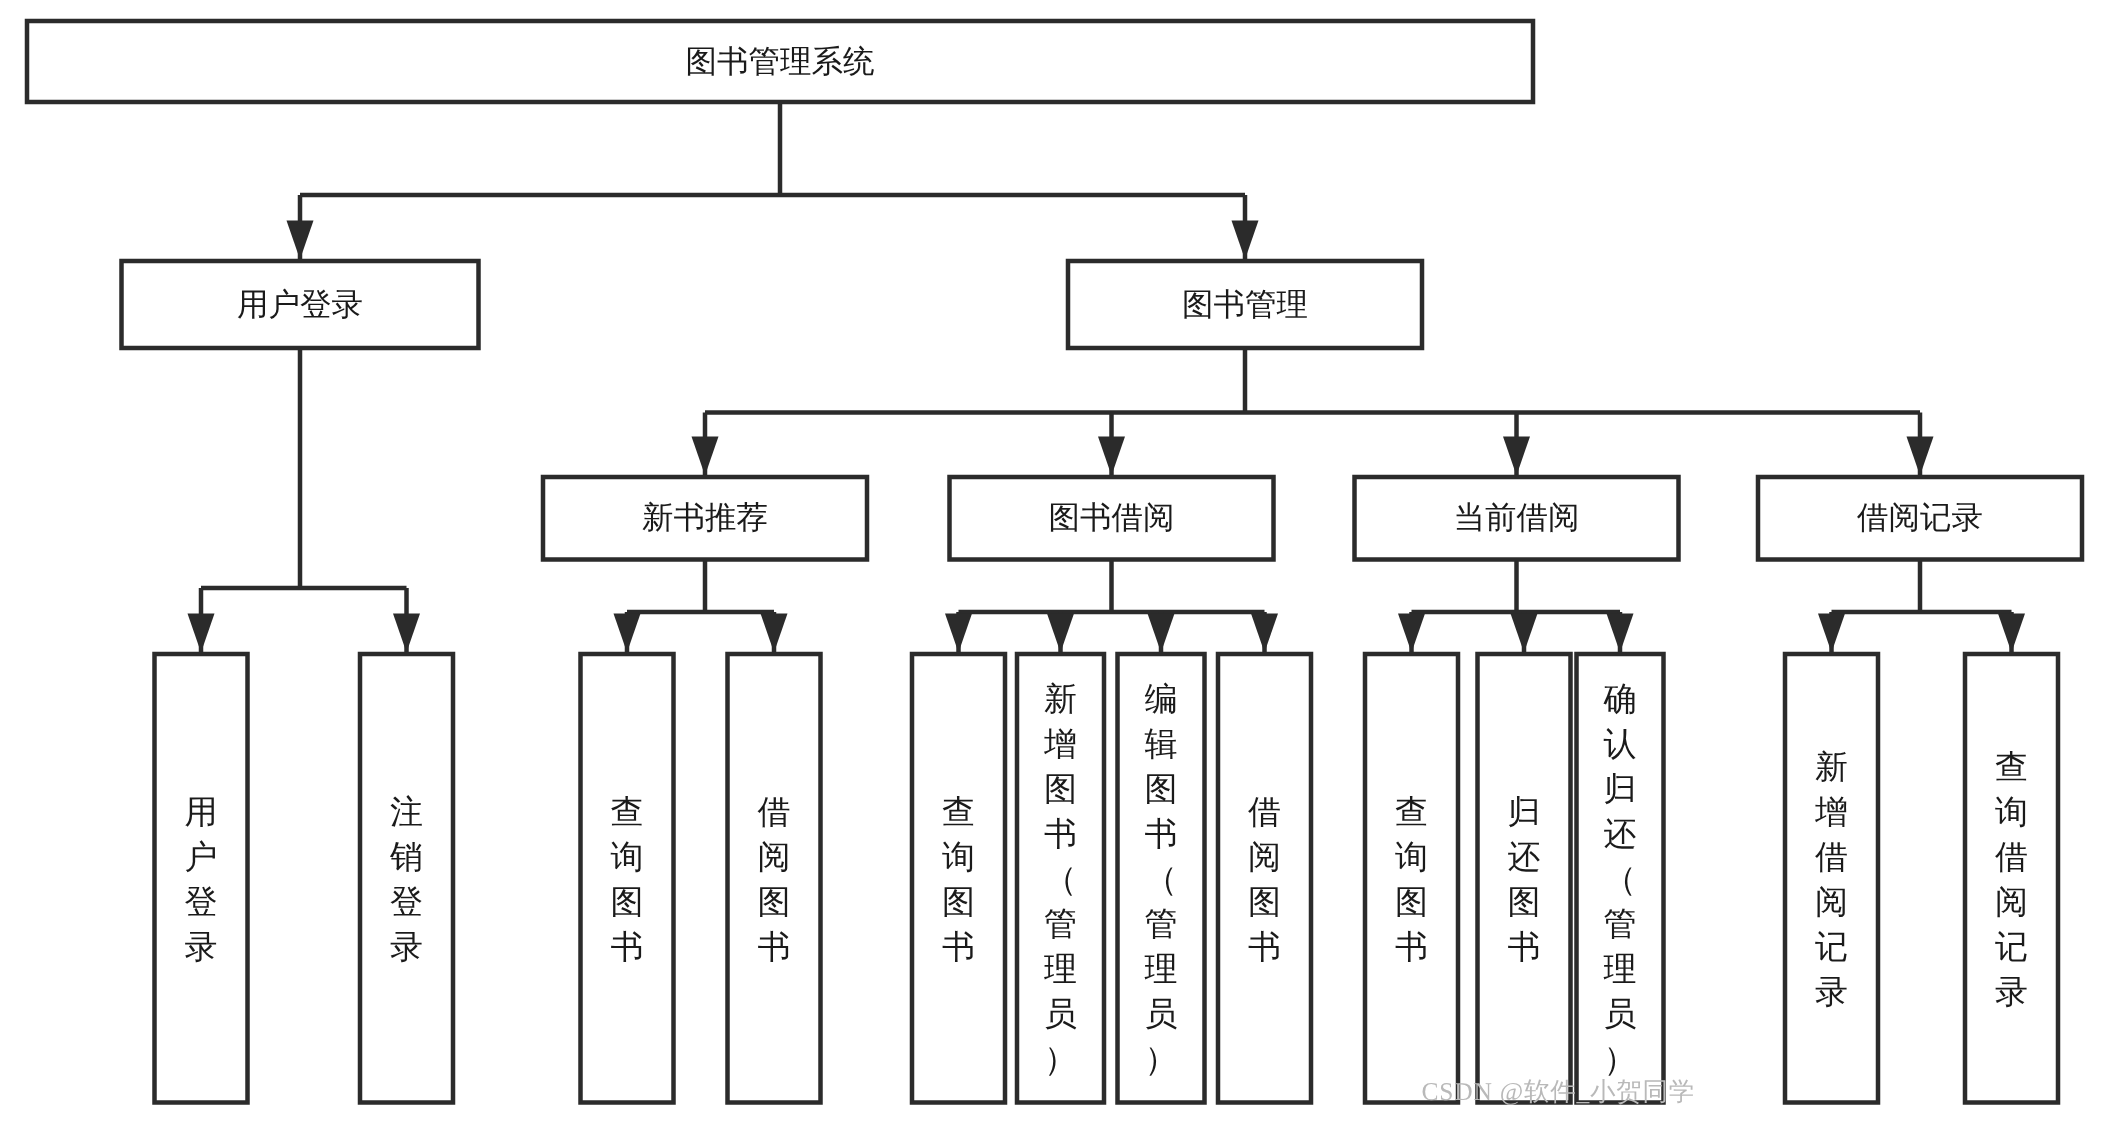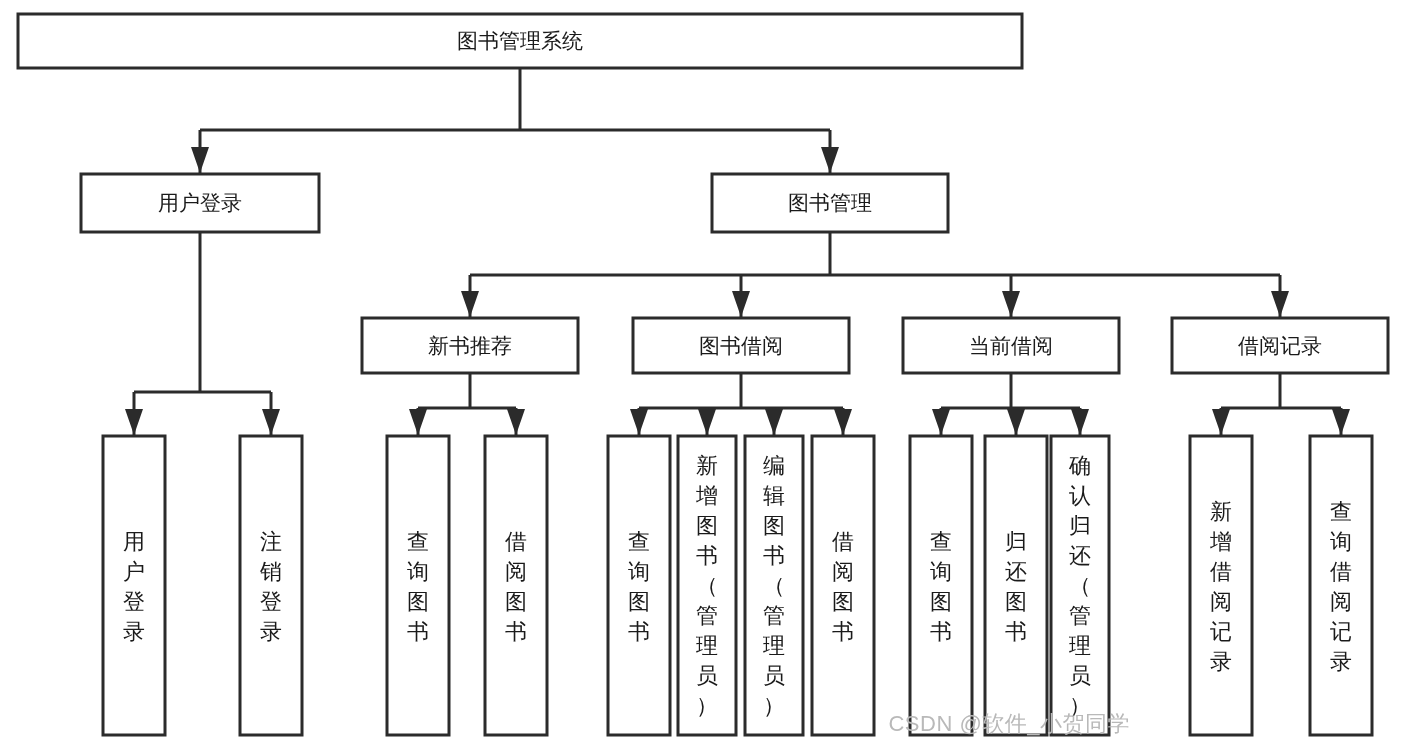--- a/index.html
+++ b/index.html
@@ -47,22 +47,22 @@
   .node-label-v {
     font-family: "DejaVu Sans", "Liberation Sans", sans-serif;
     font-size: 22px;
     fill: #1a1a1a;
     text-anchor: middle;
   }
   .watermark {
     position: absolute;
     right: 14px;
     bottom: 8px;
-    font-family: Liberation Sans, sans-serif;
-    font-size: 22px;
+    font-family: Liberation Serif, serif;
+    font-size: 17px;
     color: #b9b9b9;
     white-space: nowrap;
     letter-spacing: 0.5px;
     user-select: none;
   }
 </style>
 </head>
 <body>
 
 <div id="diagram-root">

